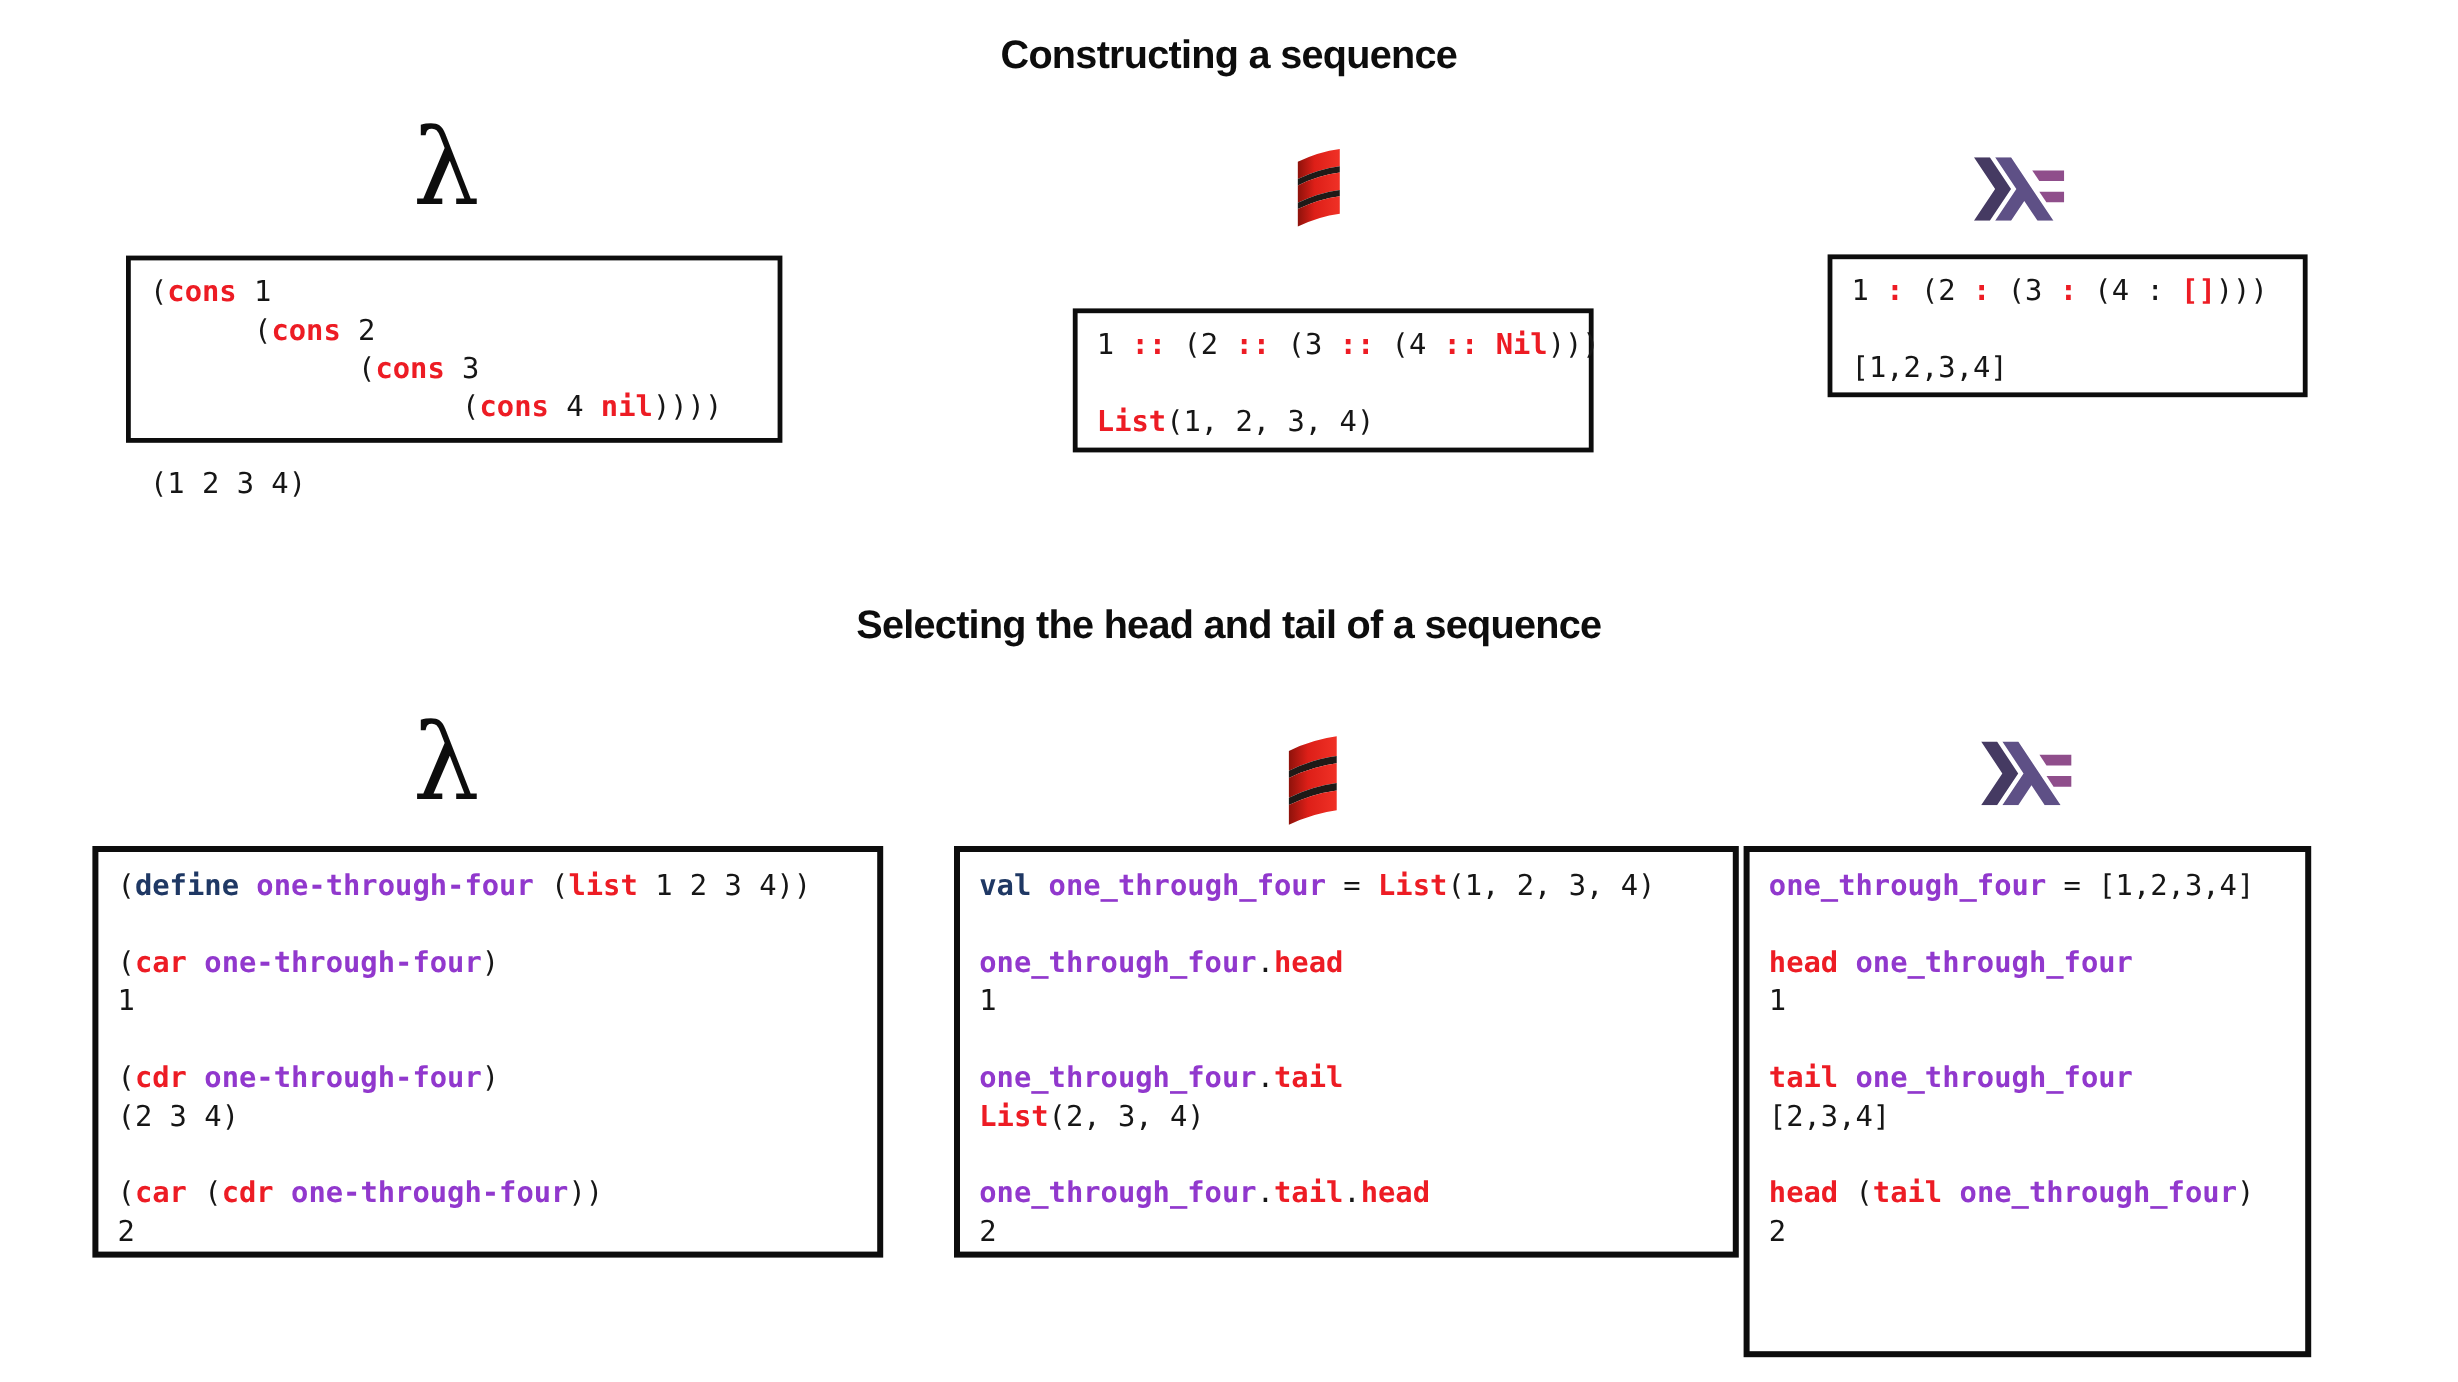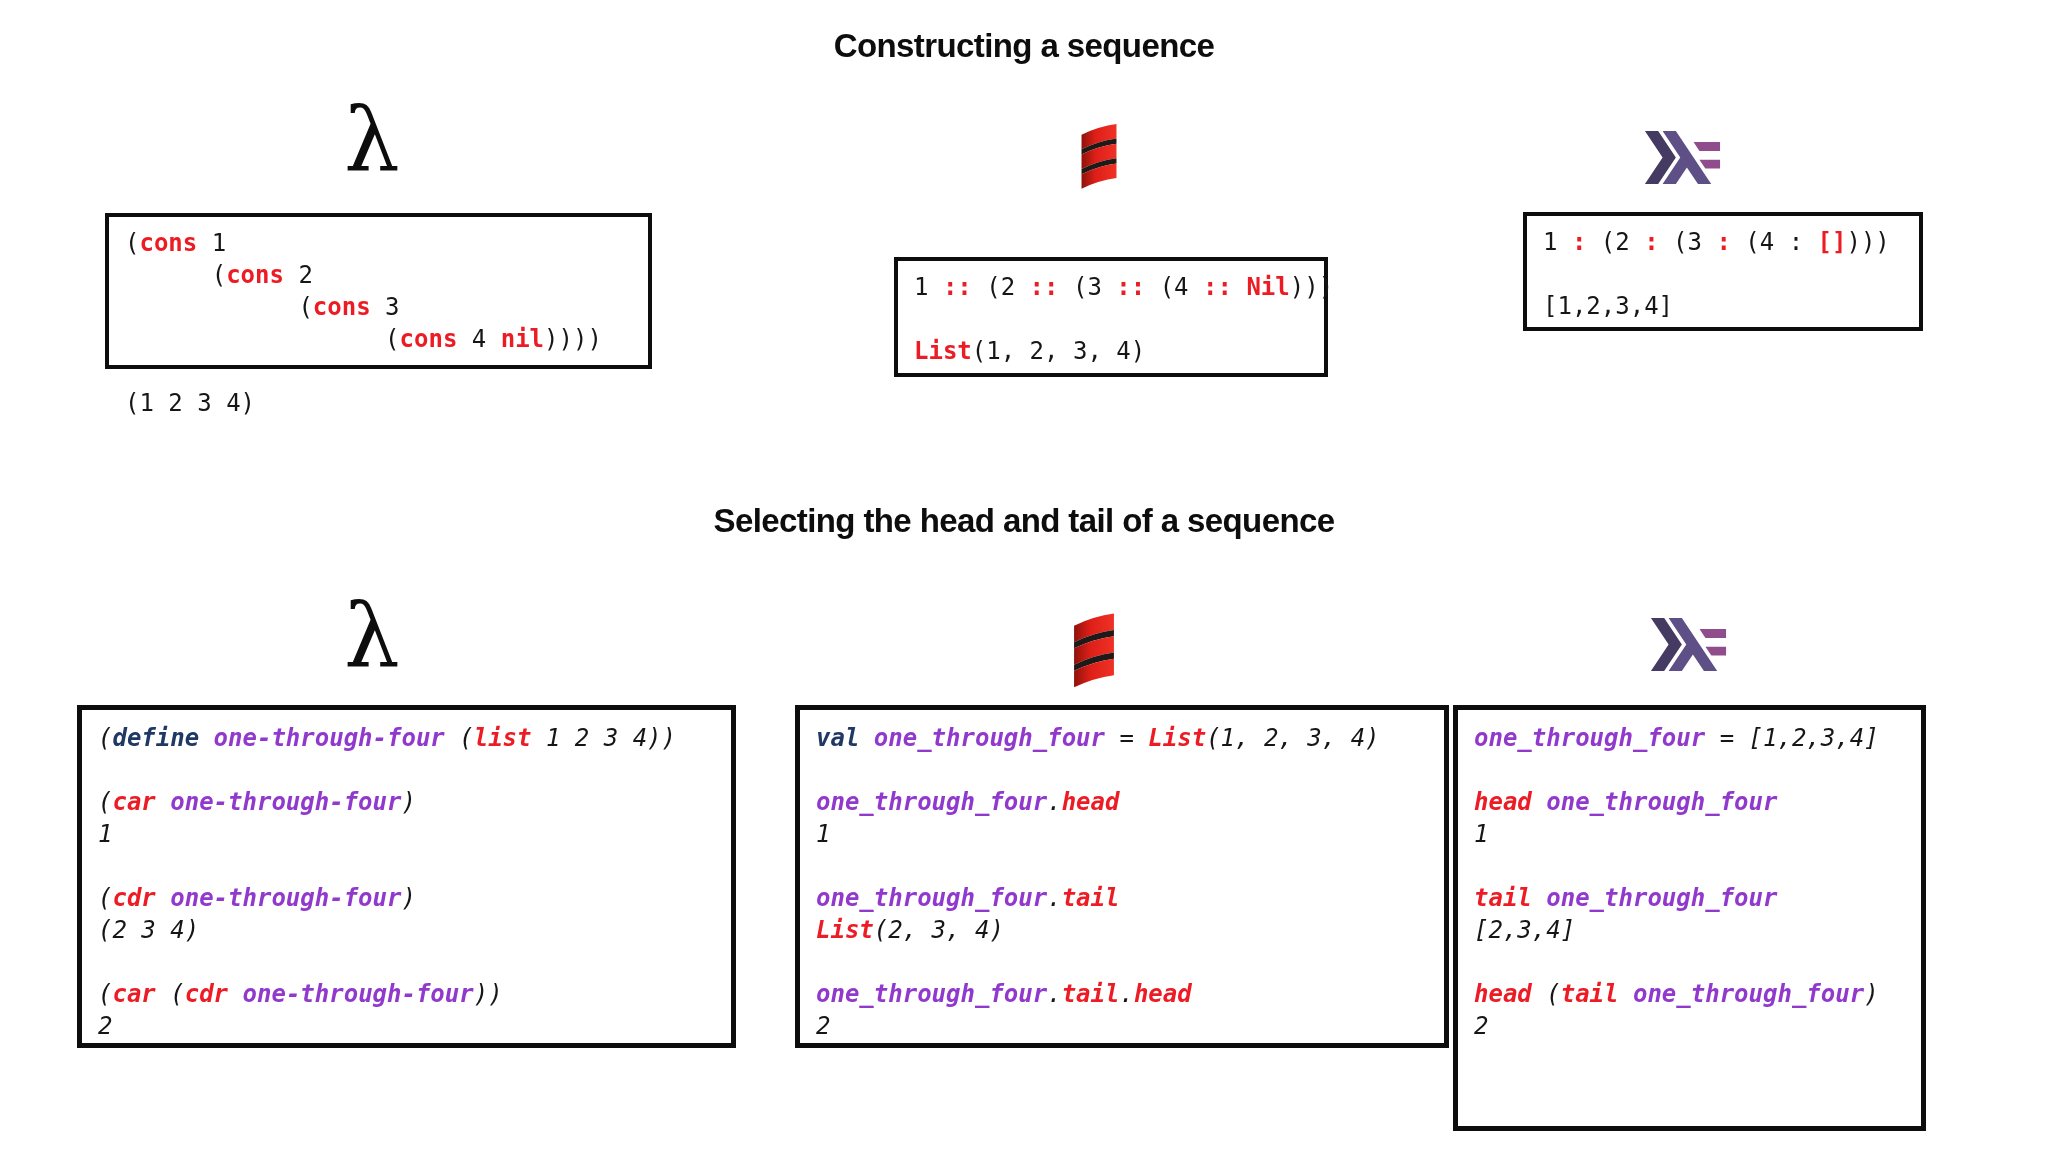--- a/index.html
+++ b/index.html
@@ -29,21 +29,21 @@
   .logo svg { width:100%; height:100%; display:block; }
   .hask-dark  { fill:var(--haskell_dark); }
   .hask-mid   { fill:var(--haskell_mid); }
   .hask-light { fill:var(--haskell_light); }
   .scala-band { fill:var(--scala_band_dark); }
   .codebox {
     position:absolute; background:#fff; border:4px solid var(--border);
     padding:10px 16px; font-size:24px; line-height:32px;
     white-space:pre; color:var(--ink);
   }
-  .thick { border-width:5px; padding:12px 16px;font-style:italic; }
+  .thick { border-width:5px; padding:12px 16px; }
   .b-cl { left:105px;  top:213px; width:547px; height:156px; }
   .b-cs { left:894px;  top:210px; width:434px; height:120px;margin-top:47px; }
   .b-ch { left:1523px; top:212px; width:400px; height:119px; }
   .b-sl { left:77px;   top:705px; width:659px; height:343px; }
   .b-ss { left:783px;  top:705px; width:654px; height:343px;margin-left:12px; }
   .b-sh { left:1453px; top:705px; width:473px; height:426px; }
   .c-k { color:var(--ink); }
   .c-r { color:var(--red);    font-weight:bold; }
   .c-b { color:var(--navy);   font-weight:bold; }
   .c-p { color:var(--purple); font-weight:bold; }

